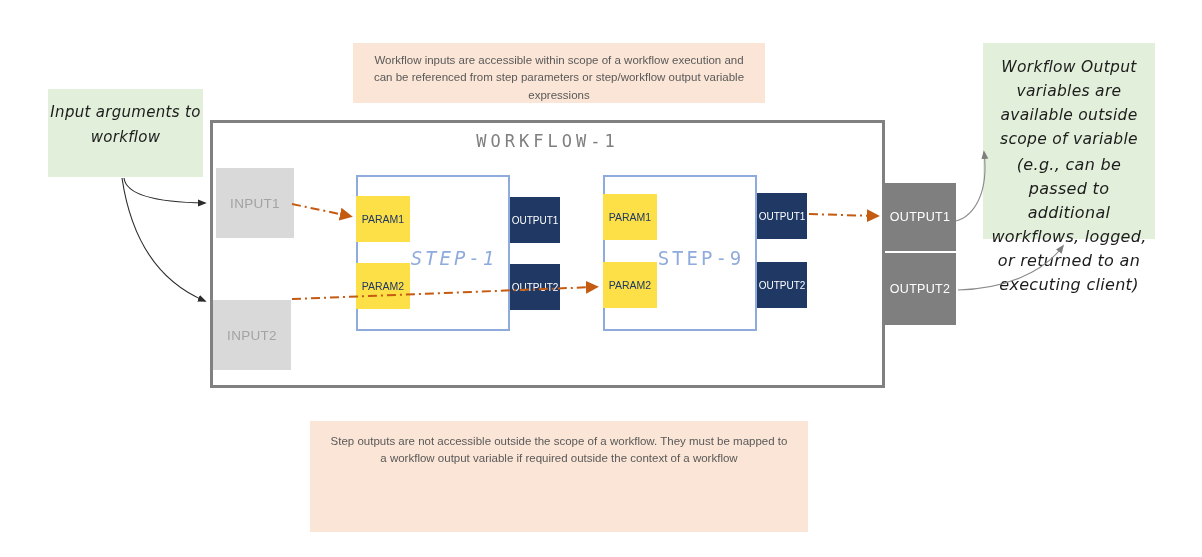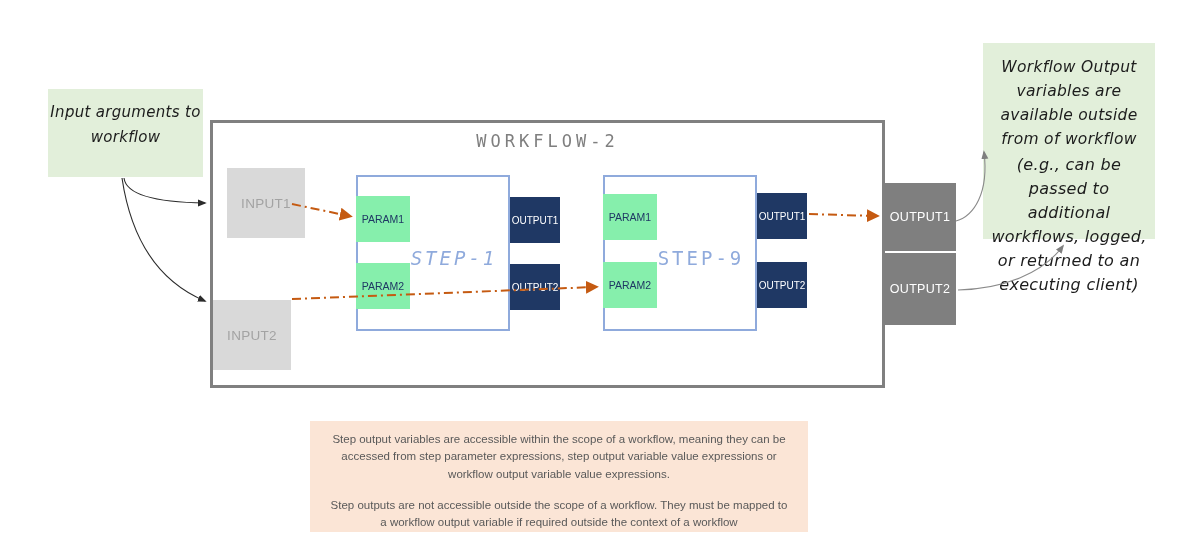--- a/index.html
+++ b/index.html
@@ -34,66 +34,66 @@
   }
   #workflow-title{
     position:absolute;left:210px;top:131px;width:675px;text-align:center;
     font-family:"DejaVu Sans Mono",monospace;font-size:17px;letter-spacing:4px;
     color:#7F7F7F;z-index:2;
   }
 
   
   .box{position:absolute;display:flex;align-items:center;justify-content:center;z-index:3;box-sizing:border-box;}
   .wf-input{width:78px;height:70px;background:#D9D9D9;color:#A3A3A3;font-size:13.5px;letter-spacing:.3px;}
-  #input1{left:227px;top:168px;}
+  #input1{left:216px;top:168px;}
   #input2{left:213px;top:268px;margin-top:32px;}
   .wf-output{width:72px;background:#7F7F7F;color:#ffffff;font-size:12.5px;letter-spacing:.3px;}
   #wfout1{left:884px;top:183px;height:68px;}
   #wfout2{left:884px;top:253px;height:72px;}
 
   
   .step-box{position:absolute;width:154px;height:156px;border:2px solid #8FAADC;background:#ffffff;box-sizing:border-box;z-index:2;}
   #step1-box{left:356px;top:175px;}
   #step2-box{left:603px;top:175px;}
   .step-title{
     position:absolute;width:112px;text-align:center;z-index:3;
     font-family:"DejaVu Sans Mono",monospace;font-size:19px;letter-spacing:3px;color:#8FAADC;
   }
   #step1-title{left:398px;top:247px;font-style:italic;}
   #step2-title{left:645px;top:247px;}
-  .param{width:54px;height:46px;background:#86efac;color:#1F3864;font-size:10.5px;}
+  .param{width:54px;height:46px;background:#fde047;color:#1F3864;font-size:10.5px;}
   .sout{width:50px;height:46px;background:#1F3864;color:#ffffff;font-size:10px;}
   #s1p1{left:356px;top:196px;} #s1p2{left:356px;top:263px;}
   #s1o1{left:510px;top:197px;} #s1o2{left:510px;top:264px;}
   #s2p1{left:603px;top:194px;} #s2p2{left:603px;top:262px;}
   #s2o1{left:757px;top:193px;} #s2o2{left:757px;top:262px;}
 
   
   #arrows{position:absolute;left:0;top:0;width:1202px;height:557px;z-index:5;pointer-events:none;}
 </style>
 </head>
 <body>
 
 <div id="canvas">
 
+  <div id="note-top" class="note-peach">Workflow inputs are accessible within scope of a workflow execution and can be referenced from step parameters or step/workflow output variable expressions</div>
 
   <div id="note-left" class="note-green">Input arguments to workflow</div>
 
   <div id="note-right" class="note-green">
-    <div class="nr-title">Workflow Output variables are available outside from of workflow</div>
+    <div class="nr-title">Workflow Output variables are available outside scope of variable</div>
     <div class="nr-sub">(e.g., can be passed to additional workflows, logged, or returned to an executing client)</div>
   </div>
 
   <div id="note-bottom" class="note-peach">
-    <p>Step output variables are accessible within the scope of a workflow, meaning they can be accessed from step parameter expressions, step output variable value expressions or workflow output variable value expressions.</p>
     <p>Step outputs are not accessible outside the scope of a workflow. They must be mapped to a workflow output variable if required outside the context of a workflow</p>
   </div>
 
   <div id="workflow-box"></div>
-  <div id="workflow-title">WORKFLOW-2</div>
+  <div id="workflow-title">WORKFLOW-1</div>
 
   <div id="input1" class="box wf-input">INPUT1</div>
   <div id="input2" class="box wf-input">INPUT2</div>
 
   <div id="step1-box" class="step-box"></div>
   <div id="step1-title" class="step-title">STEP-1</div>
   <div id="s1p1" class="box param">PARAM1</div>
   <div id="s1p2" class="box param">PARAM2</div>
   <div id="s1o1" class="box sout">OUTPUT1</div>
   <div id="s1o2" class="box sout">OUTPUT2</div>

